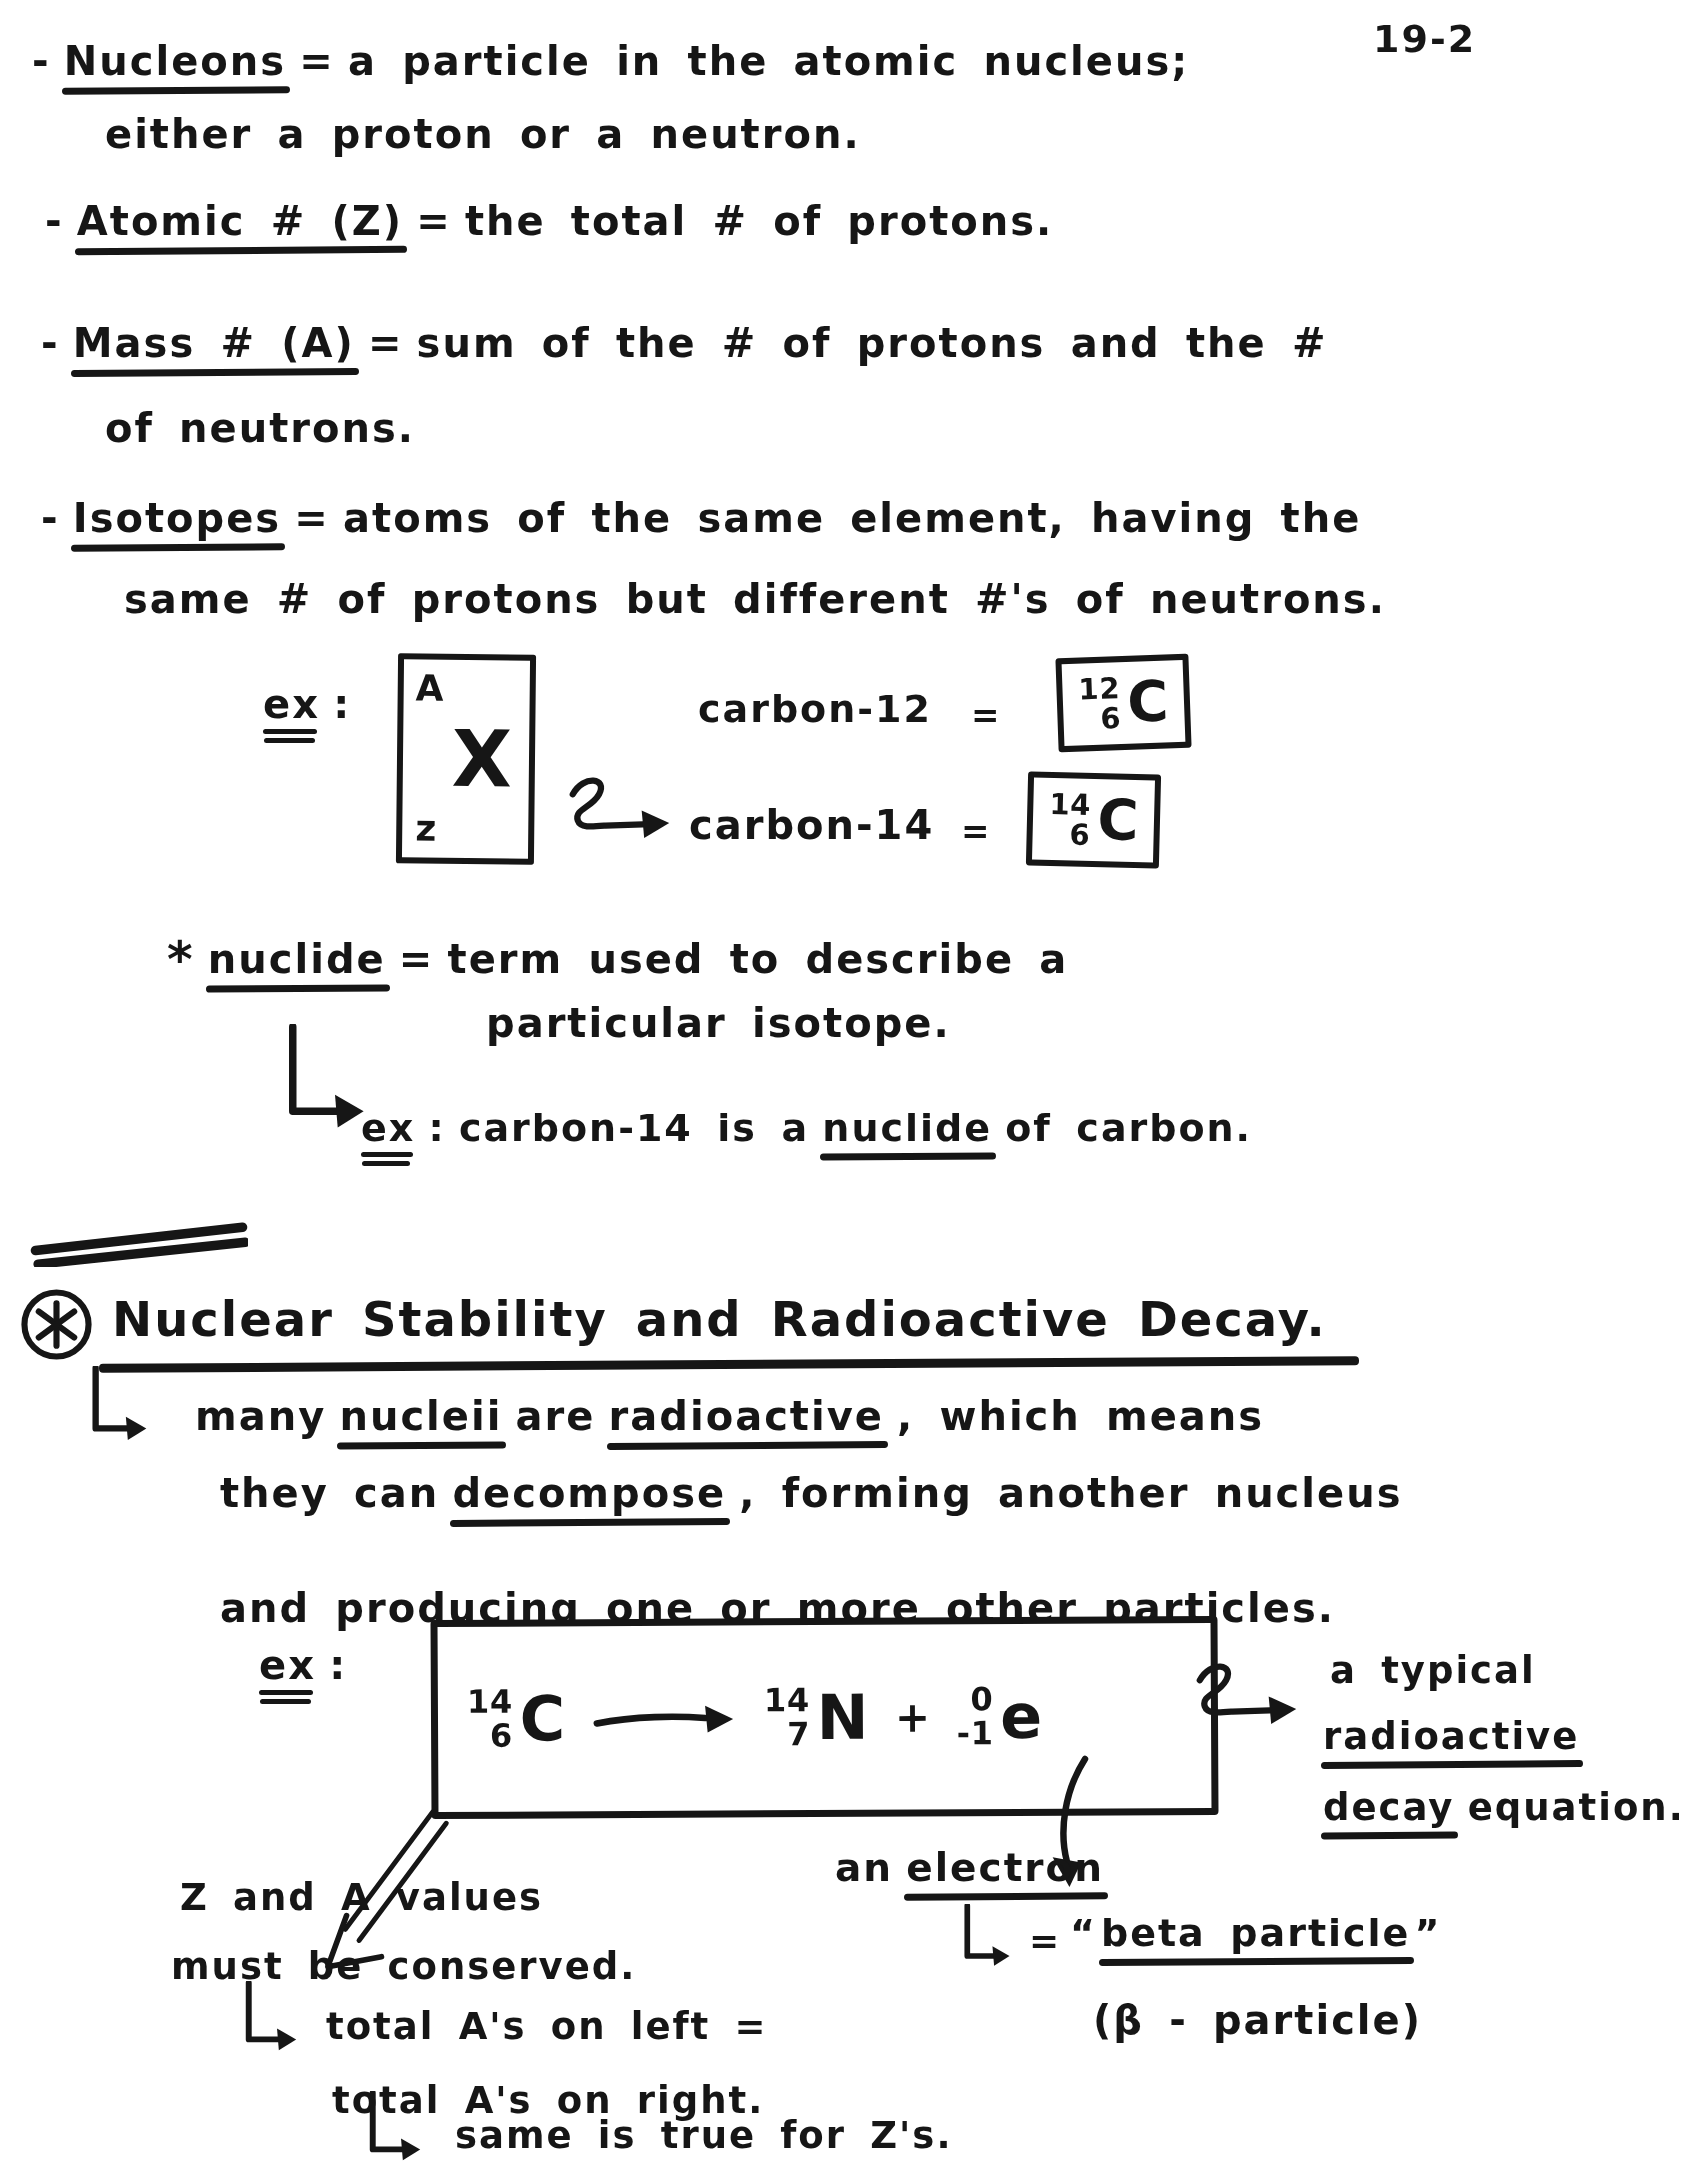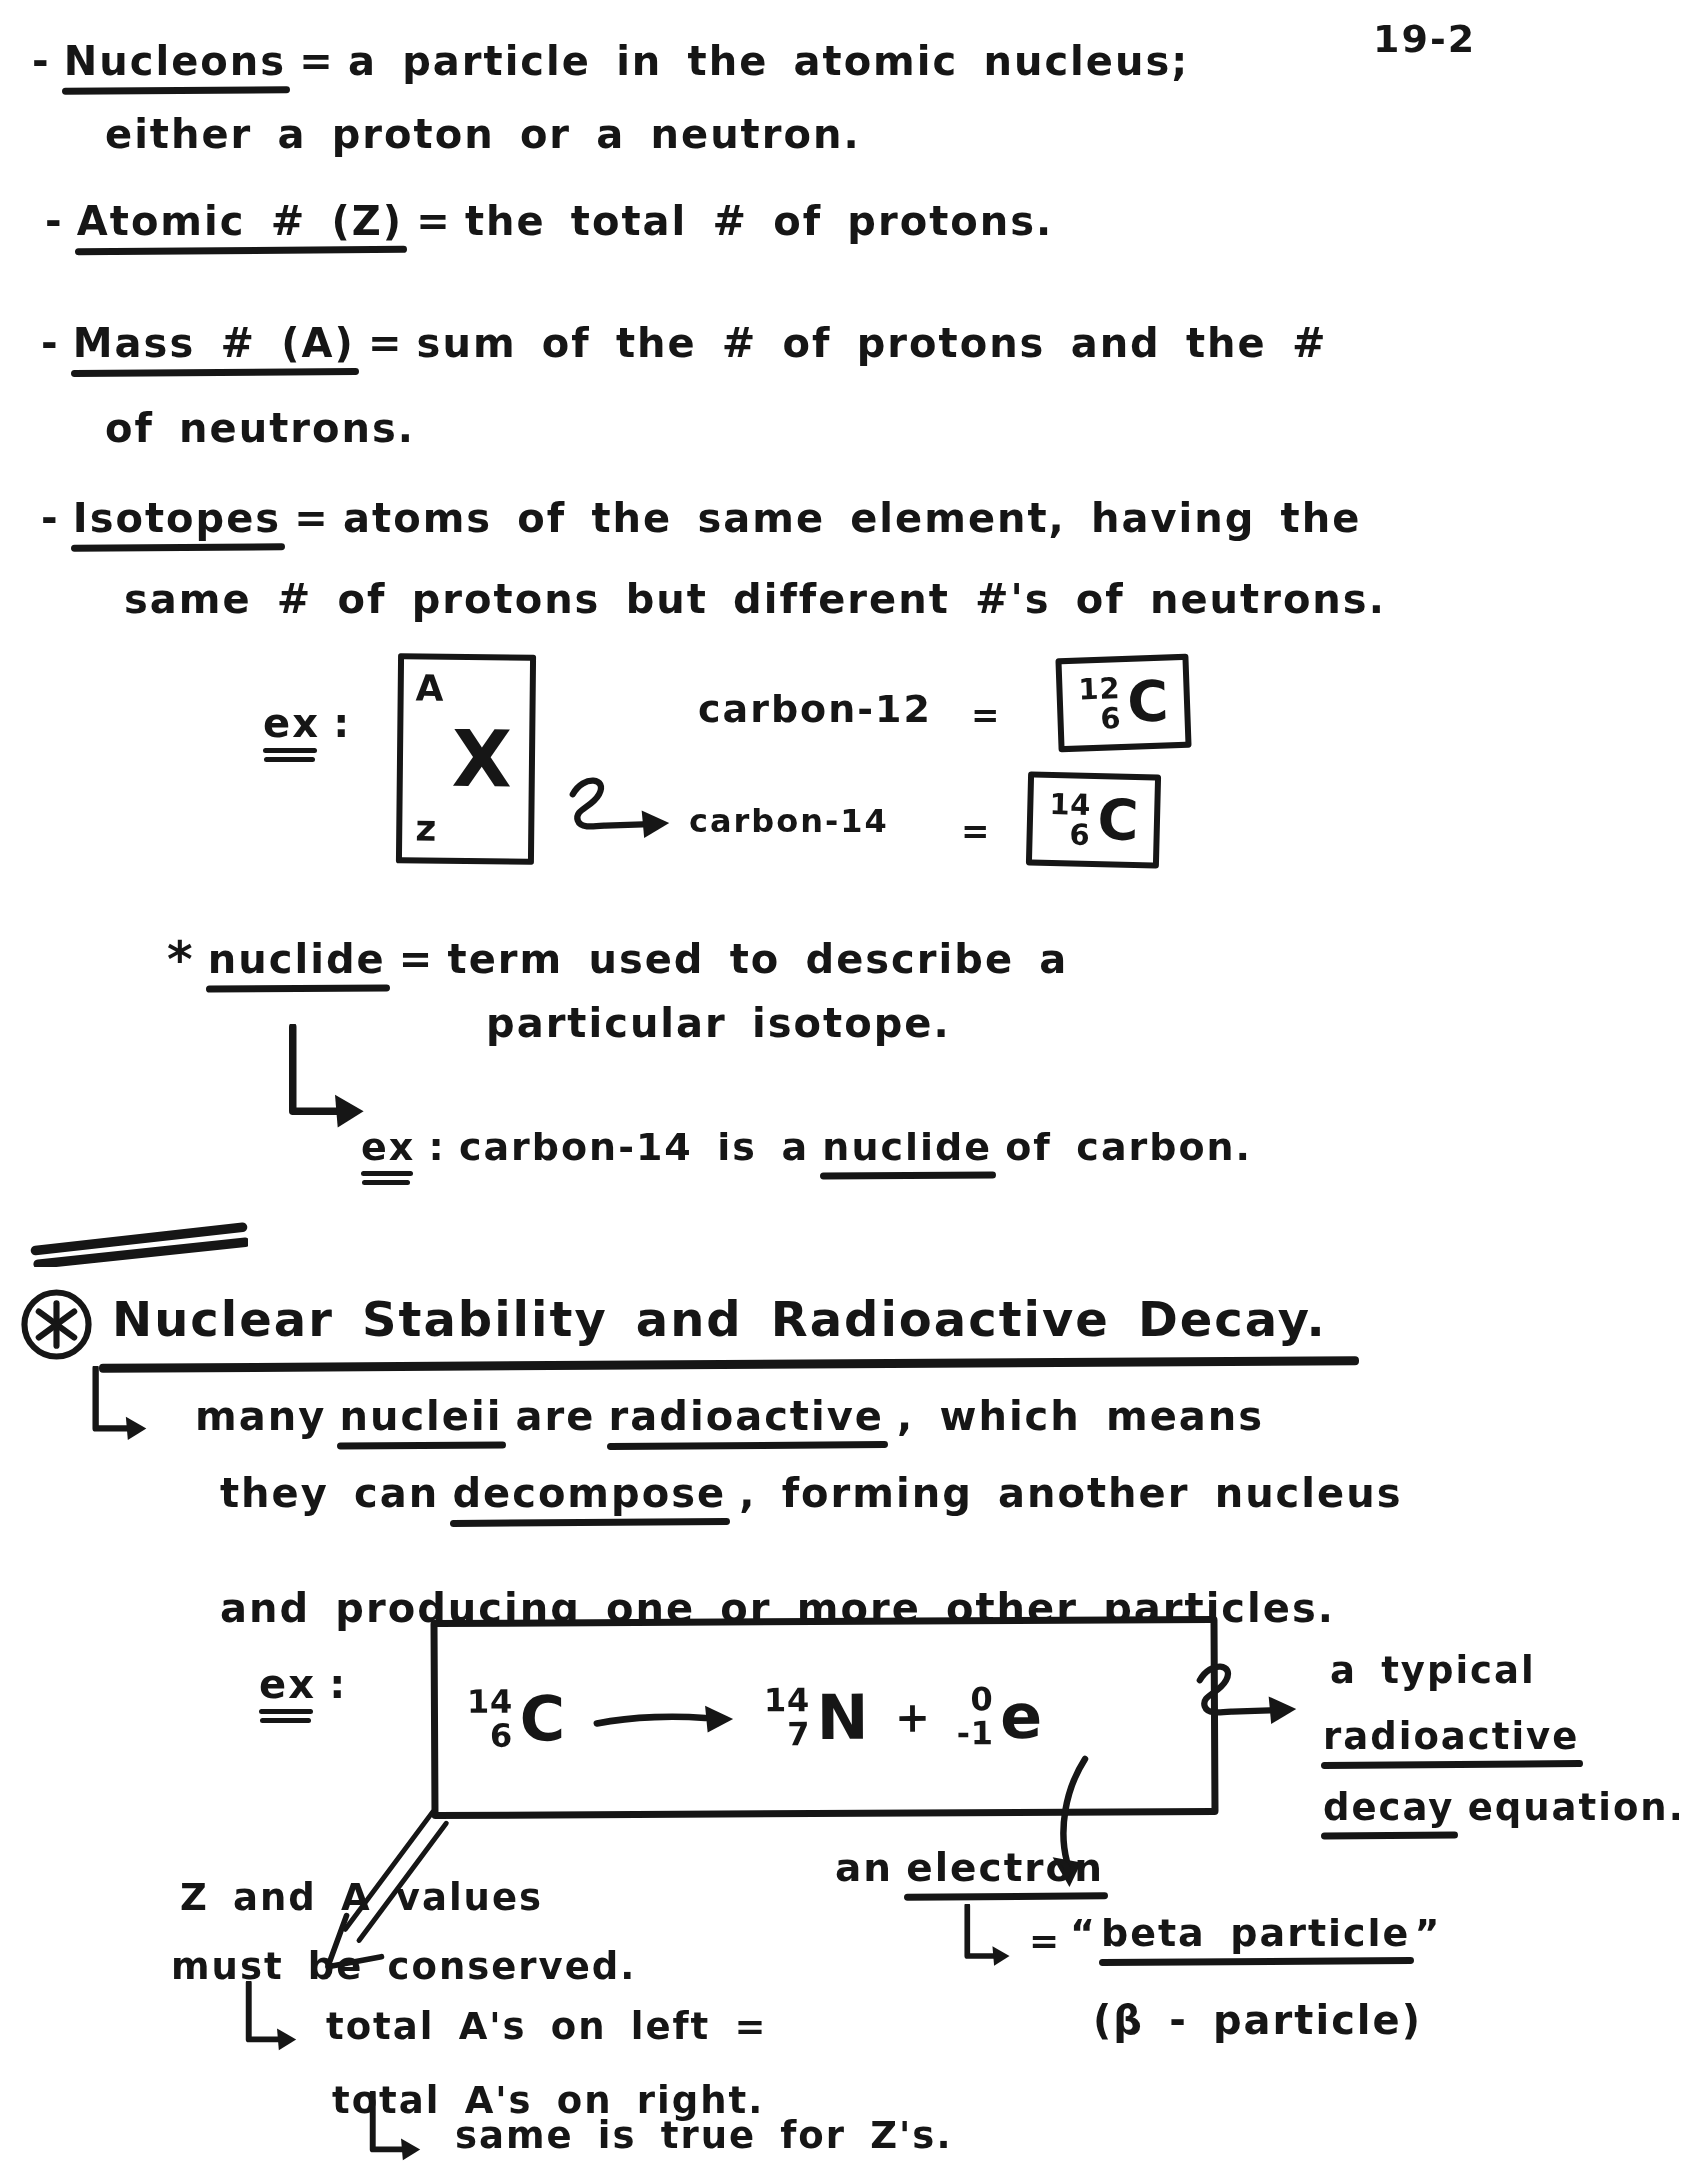--- a/index.html
+++ b/index.html
@@ -8,21 +8,21 @@
     font-family:"DejaVu Sans", sans-serif; color:#161616; font-weight:700;
     overflow:hidden;
   }
   .line{position:absolute; white-space:nowrap; display:flex; align-items:baseline; gap:13.2px;
         font-size:40px; letter-spacing:2px; word-spacing:9.3px;}
   .sm{font-size:37px;}
   
   .u{position:relative;}
   .u::after{content:''; position:absolute; left:-2px; right:-4px; bottom:-9.3px; height:6.6px;
             background:#161616; border-radius:4px; transform:rotate(-0.4deg);}
-  .exlbl{position:relative;margin-top:19px;}
+  .exlbl{position:relative;}
   .exlbl::after{content:''; position:absolute; left:0; right:2.6px; bottom:-6.6px; height:4.6px;
             background:#161616; border-radius:2.6px;}
   .exlbl::before{content:''; position:absolute; left:1.3px; right:5.3px; bottom:-16px; height:4.6px;
             background:#161616; border-radius:2.6px;}
   
   .nuc{display:inline-flex; align-items:center; gap:6.6px;}
   .nuc .st{display:flex; flex-direction:column; align-items:flex-end; line-height:1.05;
            font-size:29px; letter-spacing:0.7px;}
   .nuc .sym{font-size:56px; line-height:1;}
   .big .st{font-size:32px;}
@@ -112,21 +112,21 @@
   <div class="inkbox" style="left:1057px; top:656px; padding:10.6px 16px; transform:rotate(-2deg);">
     <span class="nuc">
       <span class="st">
         <span>12</span>
         <span>6</span>
       </span>
       <span class="sym">C</span>
     </span>
   </div>
 
-  <div class="line" style="left:689px; top:802px; font-size:32px;">
+  <div class="line" style="left:689px; top:802px; font-size:40px;">
     <span>carbon-14</span>
   </div>
   <div class="line" style="left:961px; top:811px; font-size:34px;">
     <span>=</span>
   </div>
   <div class="inkbox" style="left:1027px; top:773px; padding:10.6px 16px; transform:rotate(1.4deg);">
     <span class="nuc">
       <span class="st">
         <span>14</span>
         <span>6</span>

